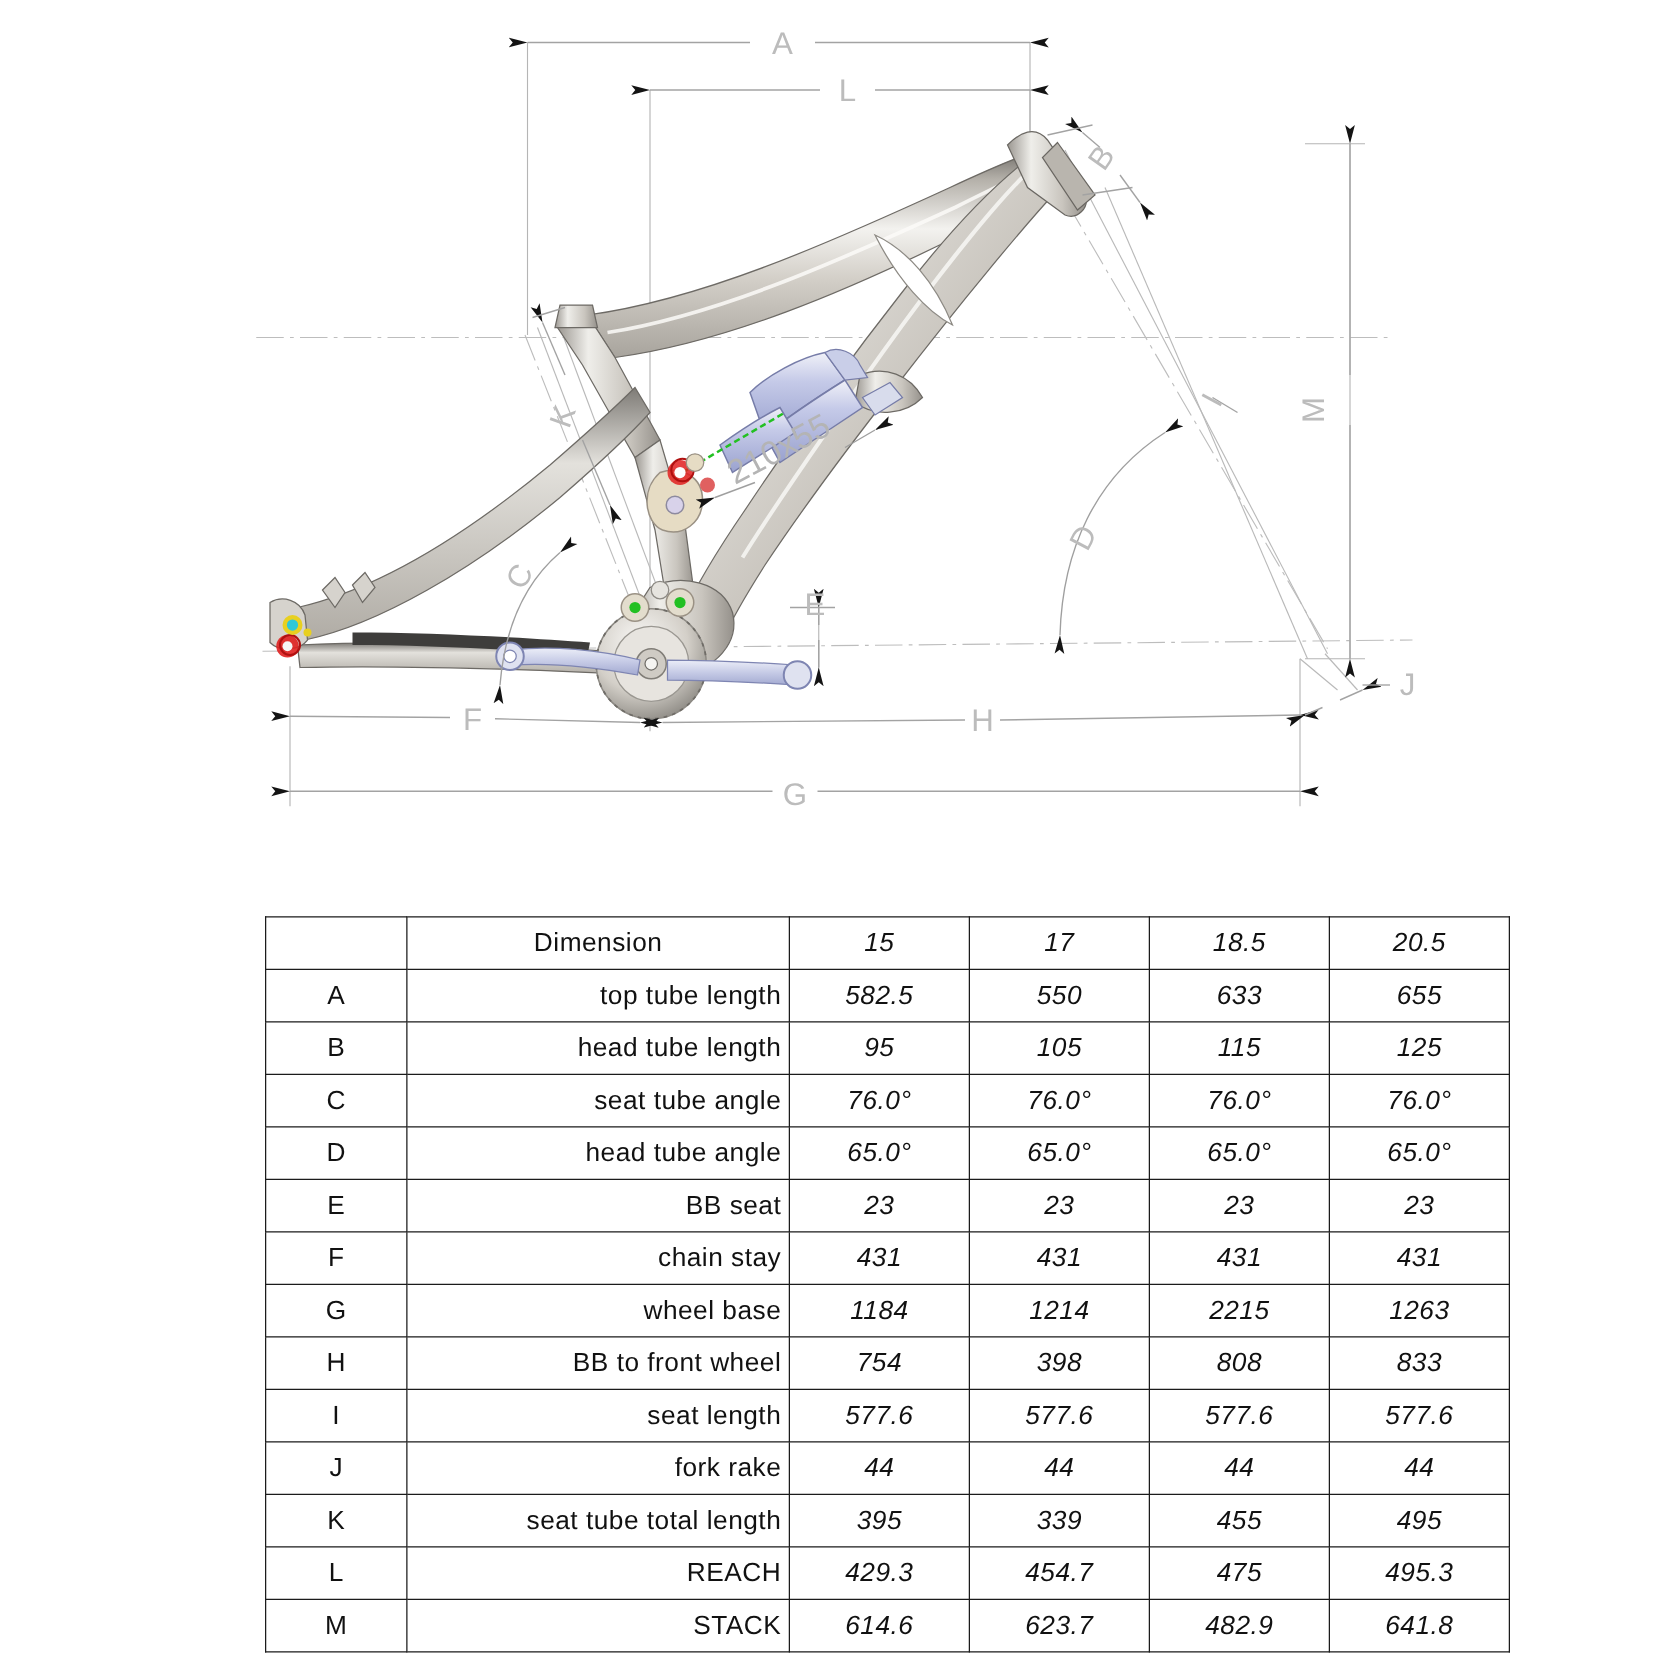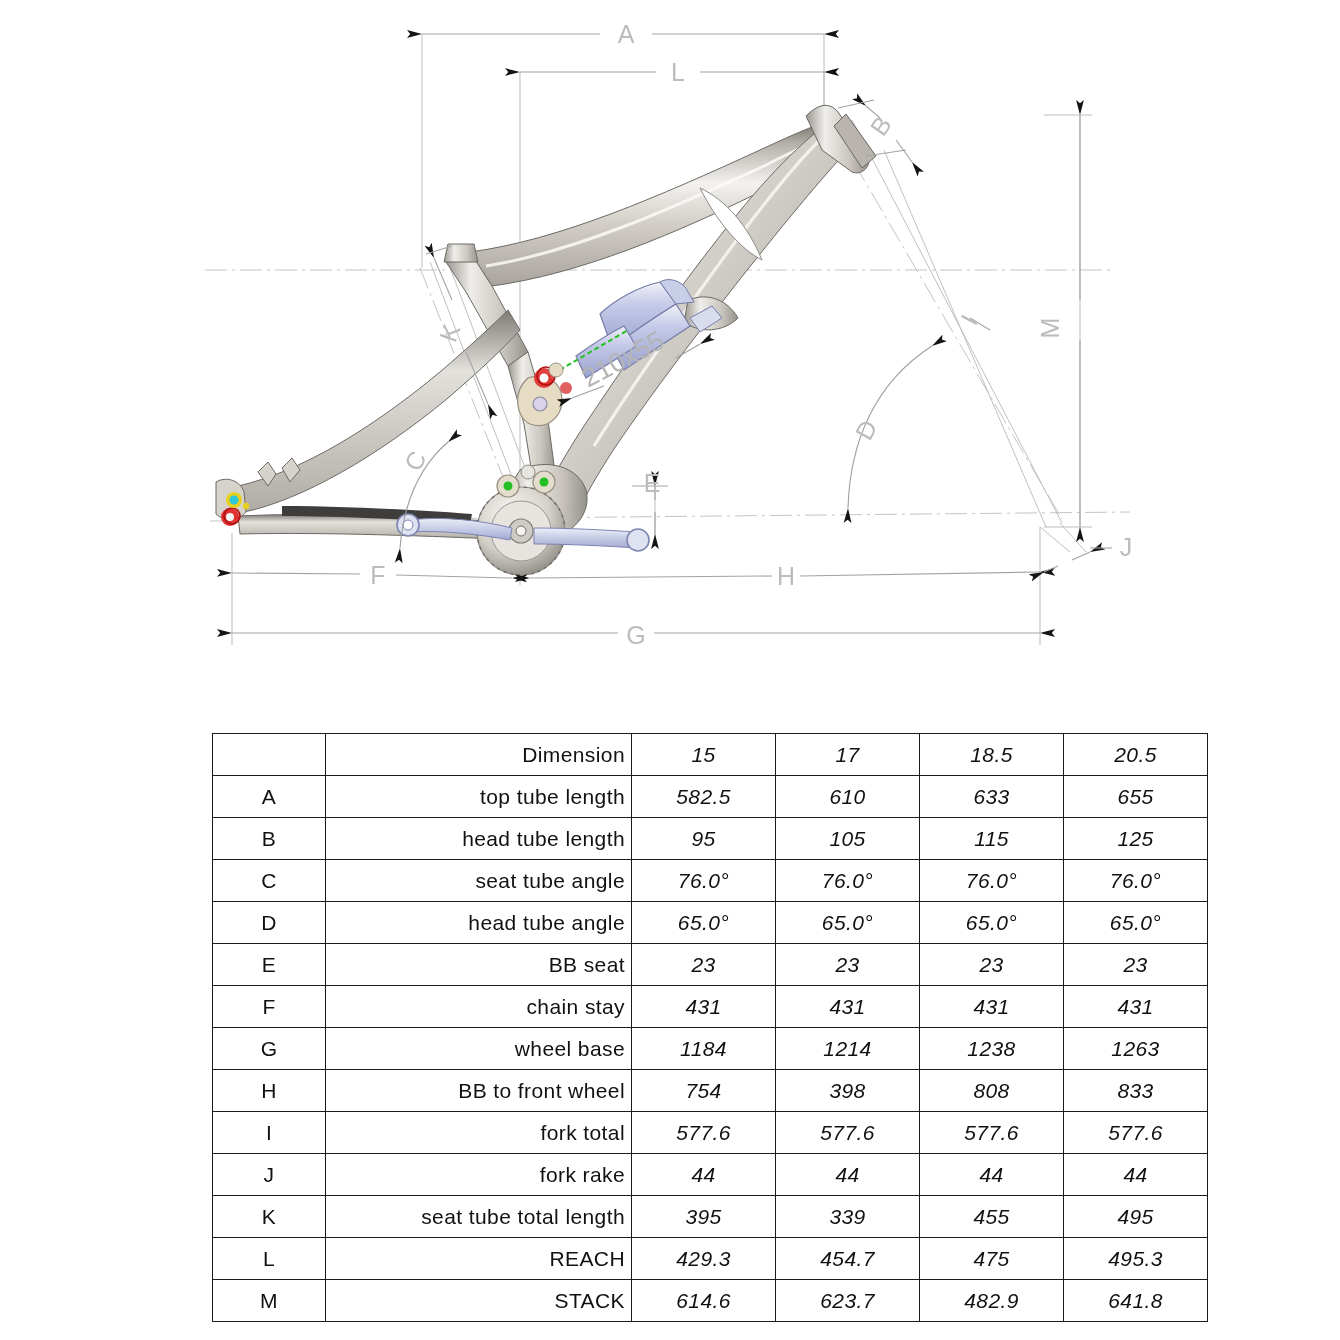--- a/index.html
+++ b/index.html
@@ -22,21 +22,21 @@
       letter-spacing:.4px;
       padding:0 6px;
       color:#111;
       background:#fff;
   }
   .c-letter{width:100px;text-align:center;}
   .c-name{width:293px;text-align:right;padding-left:14px;letter-spacing:1.1px;}
   .c-val{width:131px;text-align:center;font-style:italic;}
   thead td{font-weight:400;}
   .hdr-blank{border-left:1.6px solid #1b1b1b;}
-  .dimhdr{padding-right:22px;letter-spacing:.6px;}
+  .dimhdr{text-align:center;padding-right:22px;letter-spacing:.6px;}
 </style>
 </head>
 <body>
 
 <div id="page">
 
   <div id="drawing">
     <svg width="1340" height="700" viewBox="0 0 1340 700" xmlns="http://www.w3.org/2000/svg">
       <defs>
         <linearGradient id="tubeTop" x1="0" y1="0" x2="0" y2="1">
@@ -298,21 +298,21 @@
           <td class="c-val">17</td>
           <td class="c-val">18.5</td>
           <td class="c-val">20.5</td>
         </tr>
       </thead>
       <tbody id="geo-body">
           <tr>
             <td class="c-letter">A</td>
             <td class="c-name">top tube length</td>
             <td class="c-val">582.5</td>
-            <td class="c-val">610</td>
+            <td class="c-val">550</td>
             <td class="c-val">633</td>
             <td class="c-val">655</td>
           </tr>
           <tr>
             <td class="c-letter">B</td>
             <td class="c-name">head tube length</td>
             <td class="c-val">95</td>
             <td class="c-val">105</td>
             <td class="c-val">115</td>
             <td class="c-val">125</td>
@@ -347,34 +347,34 @@
             <td class="c-val">431</td>
             <td class="c-val">431</td>
             <td class="c-val">431</td>
             <td class="c-val">431</td>
           </tr>
           <tr>
             <td class="c-letter">G</td>
             <td class="c-name">wheel base</td>
             <td class="c-val">1184</td>
             <td class="c-val">1214</td>
-            <td class="c-val">1238</td>
+            <td class="c-val">2215</td>
             <td class="c-val">1263</td>
           </tr>
           <tr>
             <td class="c-letter">H</td>
             <td class="c-name">BB to front wheel</td>
             <td class="c-val">754</td>
             <td class="c-val">398</td>
             <td class="c-val">808</td>
             <td class="c-val">833</td>
           </tr>
           <tr>
             <td class="c-letter">I</td>
-            <td class="c-name">fork total</td>
+            <td class="c-name">seat length</td>
             <td class="c-val">577.6</td>
             <td class="c-val">577.6</td>
             <td class="c-val">577.6</td>
             <td class="c-val">577.6</td>
           </tr>
           <tr>
             <td class="c-letter">J</td>
             <td class="c-name">fork rake</td>
             <td class="c-val">44</td>
             <td class="c-val">44</td>

